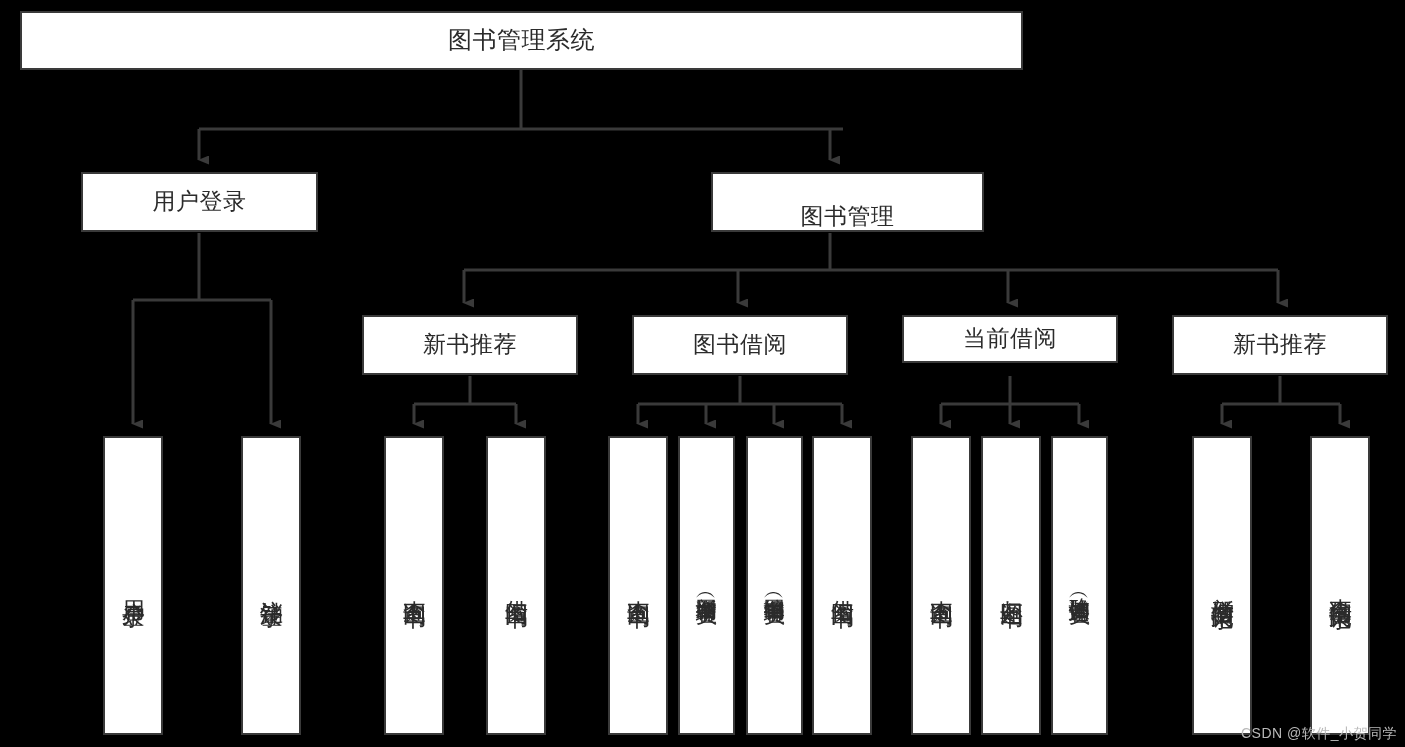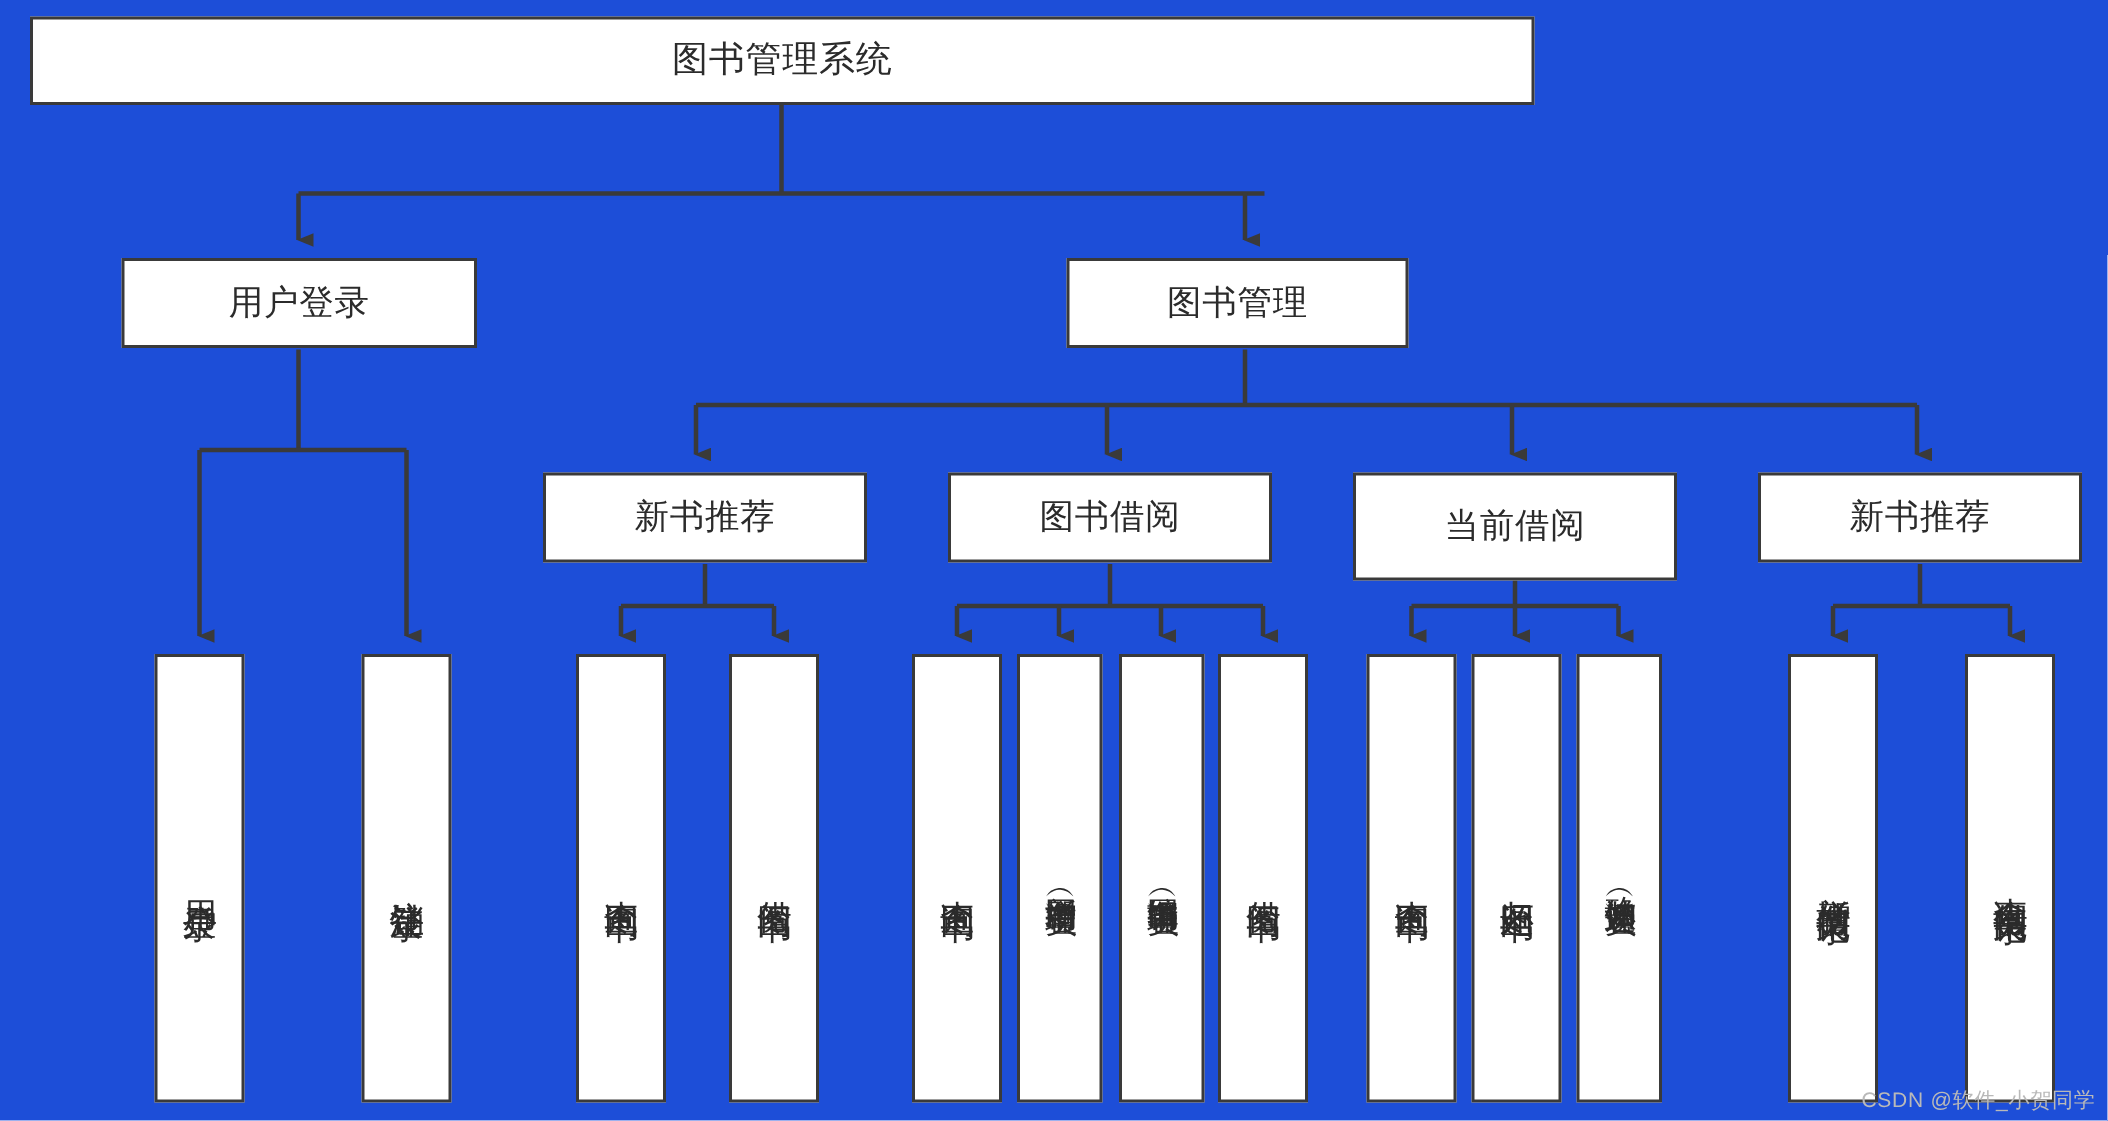--- a/index.html
+++ b/index.html
@@ -8,21 +8,21 @@
     padding: 0;
     background: #ffffff;
   }
   body {
     font-family: "Liberation Sans", "DejaVu Sans", sans-serif;
   }
   #diagram-canvas {
     position: relative;
     width: 1405px;
     height: 747px;
-    background: #1d4ed8;
+    background: #000000;
     overflow: hidden;
   }
   #edge-layer {
     position: absolute;
     left: 0;
     top: 0;
     width: 1405px;
     height: 747px;
     pointer-events: none;
   }
@@ -133,31 +133,31 @@
     </g>
   </svg>
 
   <div class="node horiz root" style="left:20px; top:11px; width:1003px; height:59px;">
     <span class="node-label">图书管理系统</span>
   </div>
 
   <div class="node horiz" style="left:81px; top:172px; width:237px; height:60px;">
     <span class="node-label">用户登录</span>
   </div>
-  <div class="node horiz" style="left:711px; top:172px; width:228px; height:60px;">
+  <div class="node horiz" style="left:711px; top:172px; width:273px; height:60px;align-items:flex-end;">
     <span class="node-label">图书管理</span>
   </div>
 
   <div class="node horiz" style="left:632px; top:315px; width:216px; height:60px;">
     <span class="node-label">图书借阅</span>
   </div>
   <div class="node horiz" style="left:362px; top:315px; width:216px; height:60px;">
     <span class="node-label">新书推荐</span>
   </div>
-  <div class="node horiz" style="left:902px; top:315px; width:216px; height:72px;">
+  <div class="node horiz" style="left:902px; top:315px; width:216px; height:48px;">
     <span class="node-label">当前借阅</span>
   </div>
   <div class="node horiz" style="left:1172px; top:315px; width:216px; height:60px;">
     <span class="node-label">新书推荐</span>
   </div>
 
   <div class="node vert" style="left:103px; top:436px; width:60px; height:299px;">
     <span class="node-label">用户登录</span>
   </div>
   <div class="node vert" style="left:241px; top:436px; width:60px; height:299px;">

